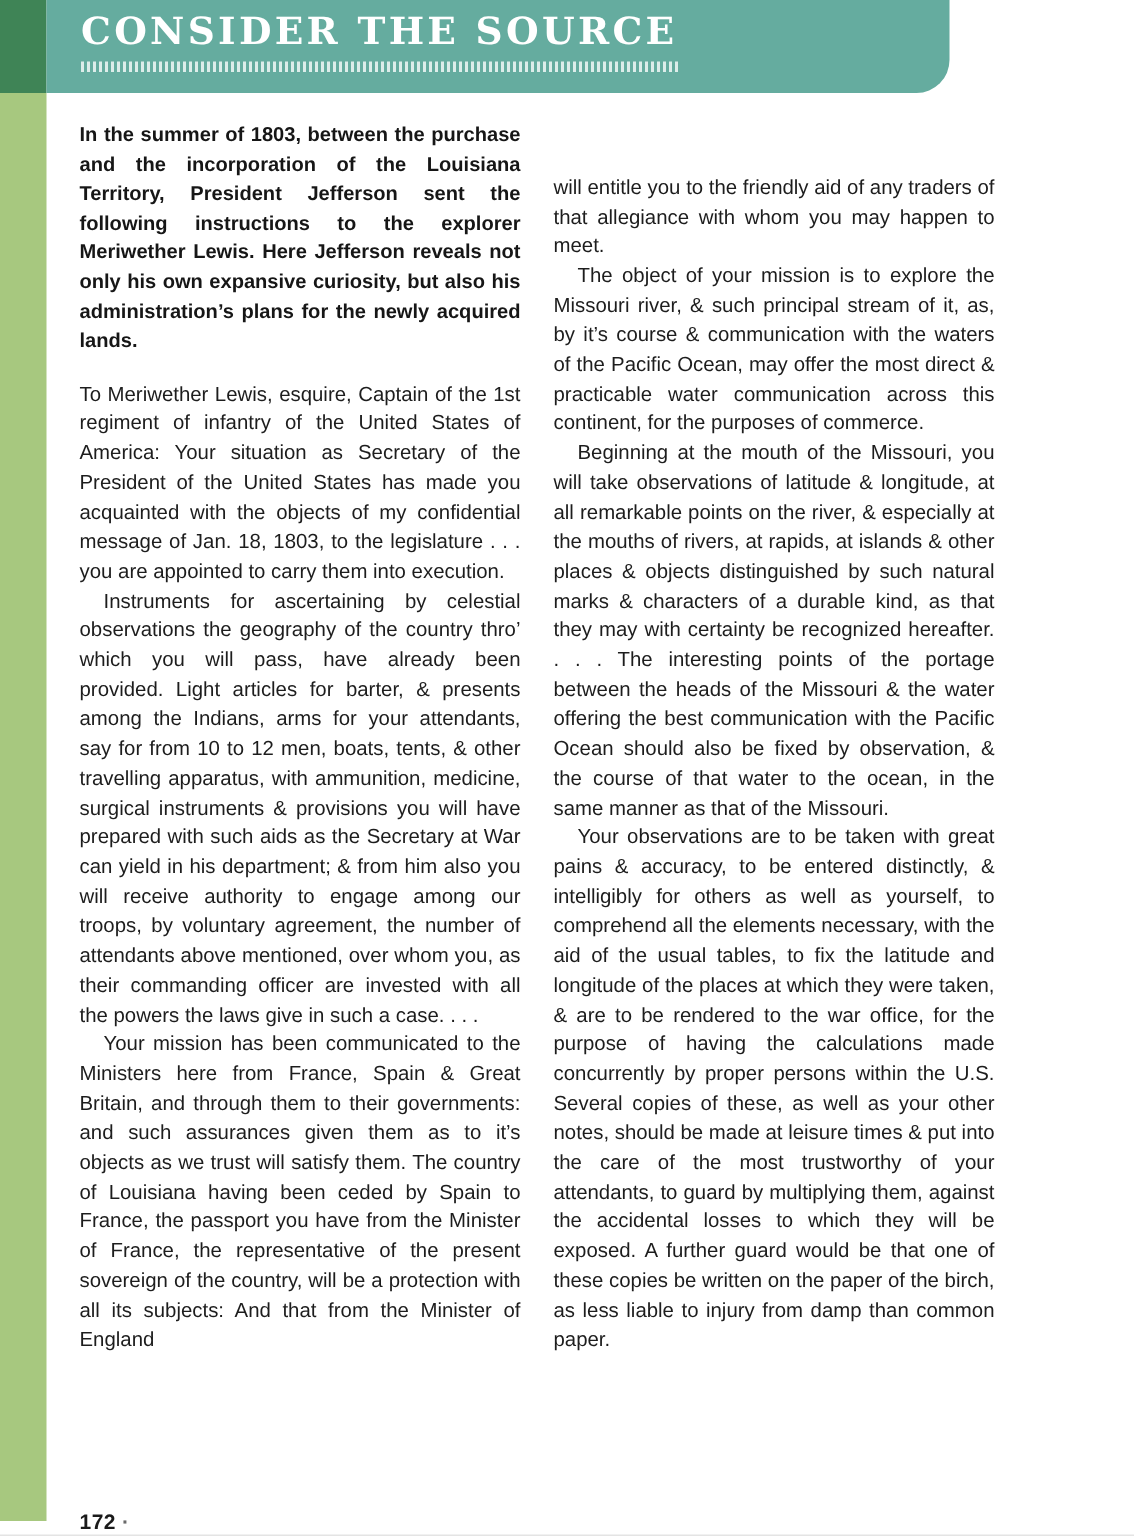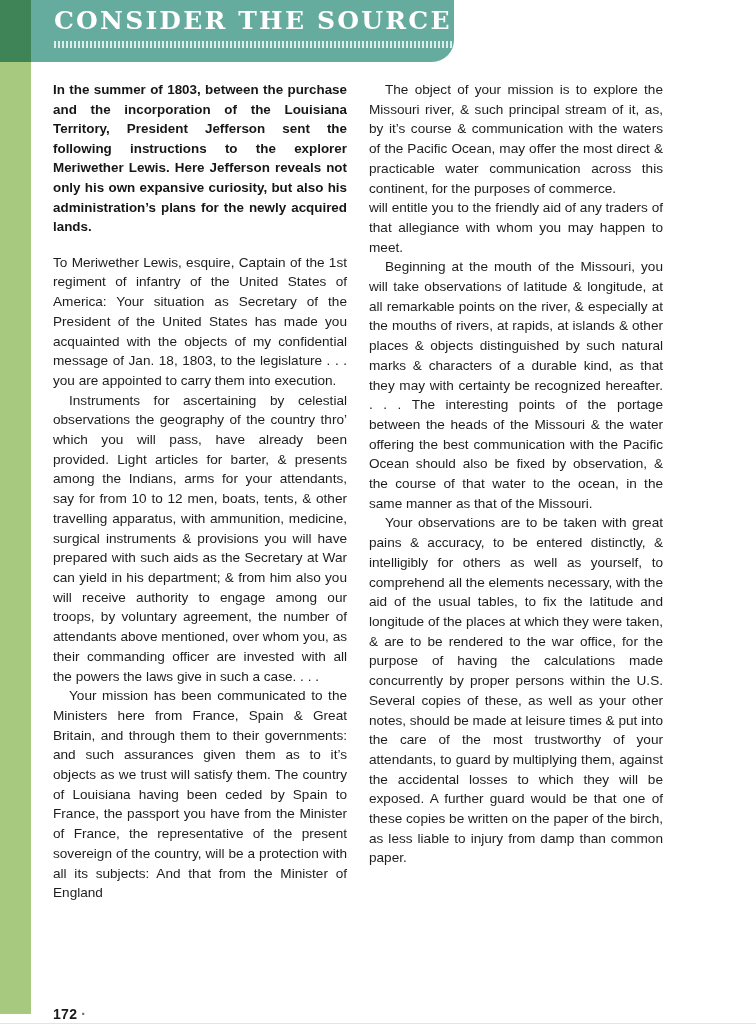--- a/index.html
+++ b/index.html
@@ -32,21 +32,21 @@
     width: 31px;
     height: 952px;
     background: #a7c87f;
   }
 
   
   .banner {
     position: absolute;
     left: 31px;
     top: 0;
-    width: 423px;
+    width: 602px;
     height: 62px;
     background: #65ac9f;
     border-bottom-right-radius: 22px;
     box-sizing: border-box;
     padding: 6px 0 0 23px;
   }
   .banner-title {
     font-family: "DejaVu Serif", serif;
     font-weight: 700;
     font-size: 25px;
@@ -82,21 +82,21 @@
     line-height: 25px;
     letter-spacing: 0.55px;
     color: #7d1a6b;
     margin: 0 0 22px 0;
     max-width: 400px;
   }
 
   .columns {
     display: flex;
     gap: 22px;
-    align-items: flex-start;
+    align-items: flex-end;
   }
   .col {
     width: 294px;
     flex: 0 0 294px;
   }
 
   .lede {
     font-size: 13.4px;
     line-height: 19.6px;
     font-weight: 700;
@@ -161,22 +161,22 @@
   <div class="columns">
 
     <div class="col">
       <p class="lede">In the summer of 1803, between the purchase and the incorporation of the Louisiana Territory, President Jefferson sent the following instructions to the explorer Meriwether Lewis. Here Jefferson reveals not only his own expansive curiosity, but also his administration’s plans for the newly acquired lands.</p>
       <p class="body-p">To Meriwether Lewis, esquire, Captain of the 1st regiment of infantry of the United States of America: Your situation as Secretary of the President of the United States has made you acquainted with the objects of my confidential message of Jan. 18, 1803, to the legislature . . . you are appointed to carry them into execution.</p>
       <p class="body-p indent">Instruments for ascertaining by celestial observations the geography of the country thro’ which you will pass, have already been provided. Light articles for barter, &amp; presents among the Indians, arms for your attendants, say for from 10 to 12 men, boats, tents, &amp; other travelling apparatus, with ammunition, medicine, surgical instruments &amp; provisions you will have prepared with such aids as the Secretary at War can yield in his department; &amp; from him also you will receive authority to engage among our troops, by voluntary agreement, the number of attendants above mentioned, over whom you, as their commanding officer are invested with all the powers the laws give in such a case. . . .</p>
       <p class="body-p indent">Your mission has been communicated to the Ministers here from France, Spain &amp; Great Britain, and through them to their governments: and such assurances given them as to it’s objects as we trust will satisfy them. The country of Louisiana having been ceded by Spain to France, the passport you have from the Minister of France, the representative of the present sovereign of the country, will be a protection with all its subjects: And that from the Minister of England</p>
     </div>
 
     <div class="col">
+      <p class="body-p">will entitle you to the friendly aid of any traders of that allegiance with whom you may happen to meet.</p>
       <p class="body-p indent">The object of your mission is to explore the Missouri river, &amp; such principal stream of it, as, by it’s course &amp; communication with the waters of the Pacific Ocean, may offer the most direct &amp; practicable water communication across this continent, for the purposes of commerce.</p>
-      <p class="body-p">will entitle you to the friendly aid of any traders of that allegiance with whom you may happen to meet.</p>
       <p class="body-p indent">Beginning at the mouth of the Missouri, you will take observations of latitude &amp; longitude, at all remarkable points on the river, &amp; especially at the mouths of rivers, at rapids, at islands &amp; other places &amp; objects distinguished by such natural marks &amp; characters of a durable kind, as that they may with certainty be recognized hereafter. . . . The interesting points of the portage between the heads of the Missouri &amp; the water offering the best communication with the Pacific Ocean should also be fixed by observation, &amp; the course of that water to the ocean, in the same manner as that of the Missouri.</p>
       <p class="body-p indent">Your observations are to be taken with great pains &amp; accuracy, to be entered distinctly, &amp; intelligibly for others as well as yourself, to comprehend all the elements necessary, with the aid of the usual tables, to fix the latitude and longitude of the places at which they were taken, &amp; are to be rendered to the war office, for the purpose of having the calculations made concurrently by proper persons within the U.S. Several copies of these, as well as your other notes, should be made at leisure times &amp; put into the care of the most trustworthy of your attendants, to guard by multiplying them, against the accidental losses to which they will be exposed. A further guard would be that one of these copies be written on the paper of the birch, as less liable to injury from damp than common paper.</p>
     </div>
 
   </div>
 </div>
 
 <div class="folio">
   <span>172</span><span class="dot">·</span>
 </div>

